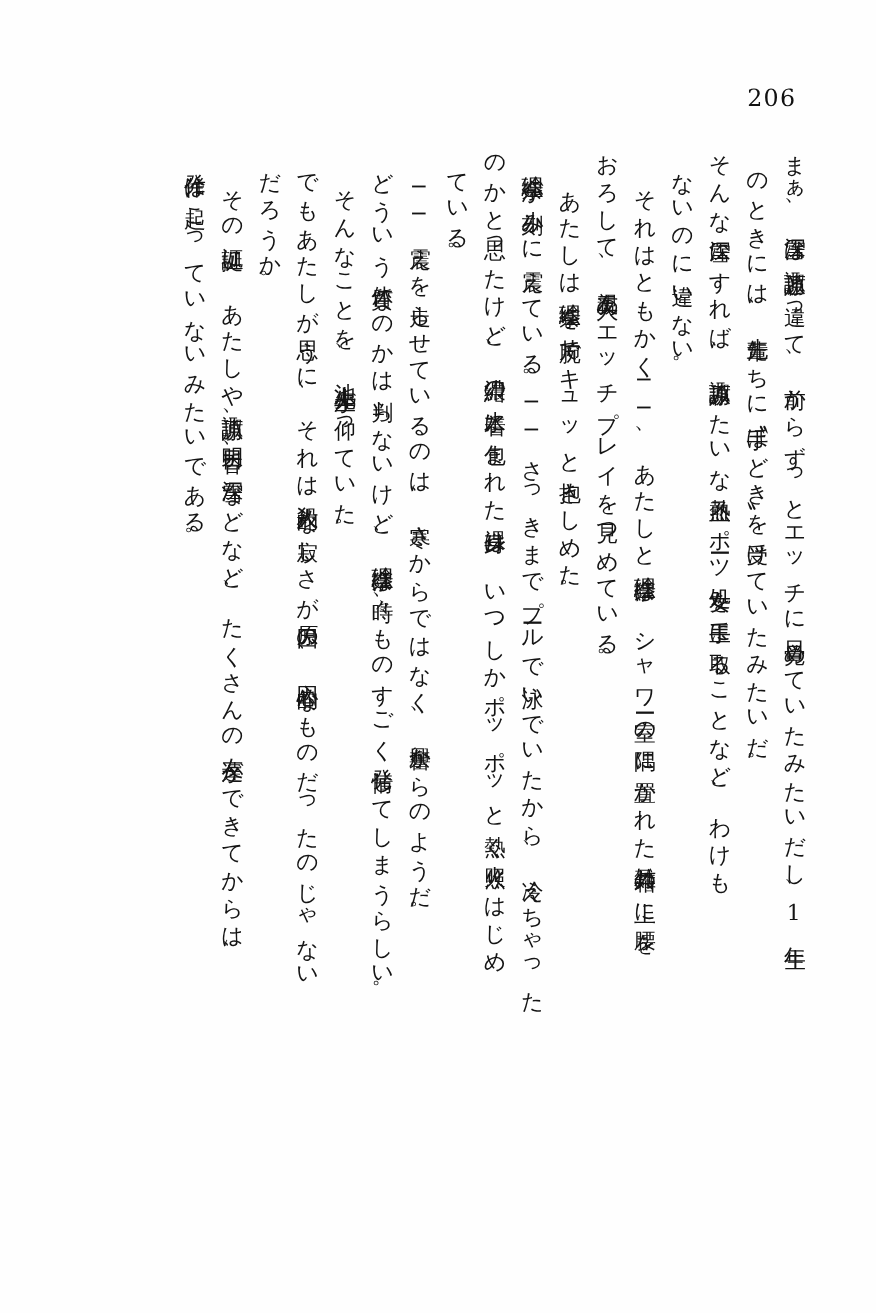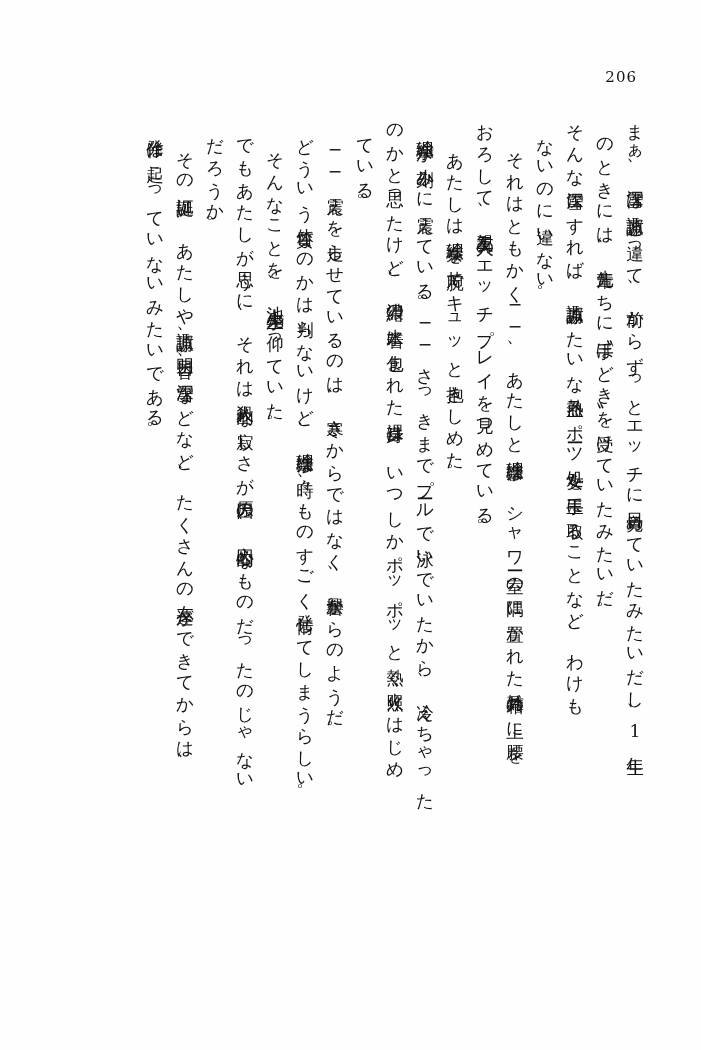--- a/index.html
+++ b/index.html
@@ -22,21 +22,21 @@
     width: 701px;
     height: 1050px;
     background: #fefefe;
   }
 
   
   .page-number {
     position: absolute;
     top: 68px;
     right: 64px;
-    font-size: 15px;
+    font-size: 19px;
     letter-spacing: 1px;
     font-family: "DejaVu Serif", "Liberation Serif", serif;
     color: #111;
   }
 
   
   .text-block {
     position: absolute;
     top: 112px;
     right: 58px;

